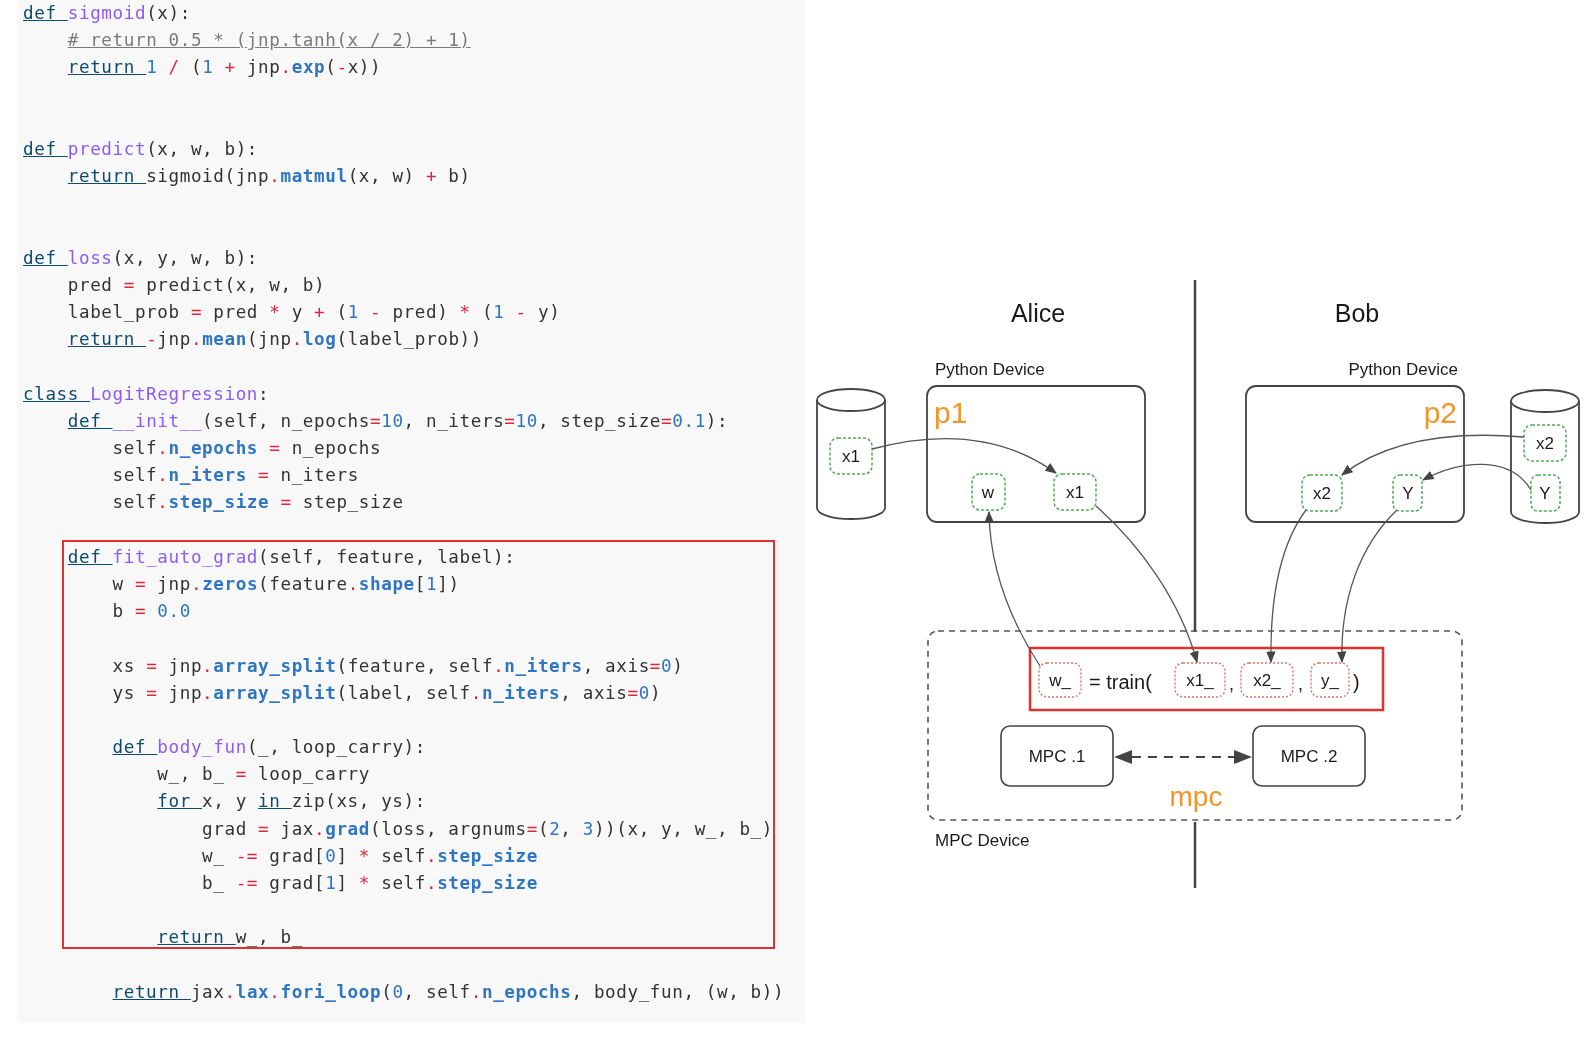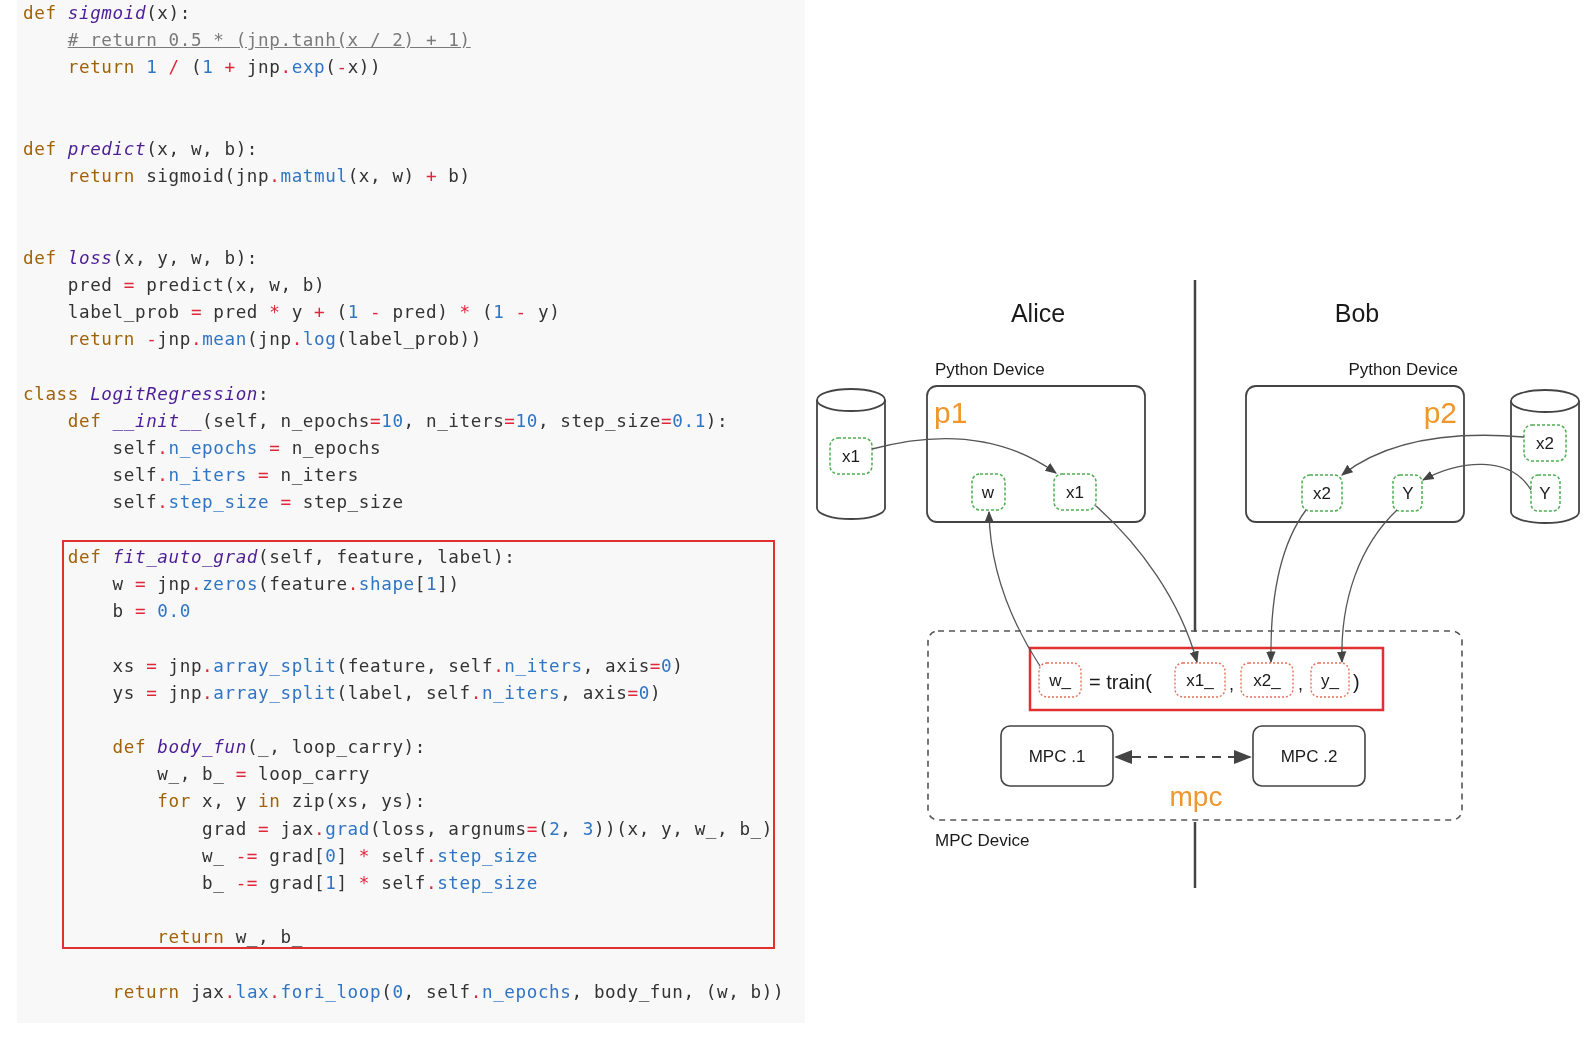--- a/index.html
+++ b/index.html
@@ -9,23 +9,23 @@
       background: #f8f8f8;
     }
     .code {
       position: absolute; left: 23px; top: 0;
       font-family: "DejaVu Sans Mono", monospace;
       font-size: 17.6px; line-height: 27.2px;
       color: #333; white-space: pre; margin: 0;
       letter-spacing: 0.6px;
     }
     .code .line { display: block; height: 27.2px; }
-    .kw { color: #a16207; }
-    .fn { color: #4c1d95; font-style: italic; }
-    .at { color: #2f75c4; }
+    .kw { color: #0c4a6e; text-decoration: underline; }
+    .fn { color: #8b5cf6; }
+    .at { color: #2f75c4; font-weight: bold; }
     .nm { color: #2f75c4; }
     .op { color: #e0263b; }
     .cm { color: #7a7a7a; text-decoration: underline; }
     .highlight-box {
       position: absolute; left: 62px; top: 540px; width: 713px; height: 409px;
       border: 2.5px solid #e03030; box-sizing: border-box;
     }
     svg.diagram { position: absolute; left: 0; top: 0; }
     .dtext { font-family: "Liberation Sans", sans-serif; fill: #1a1a1a; }
   </style>

